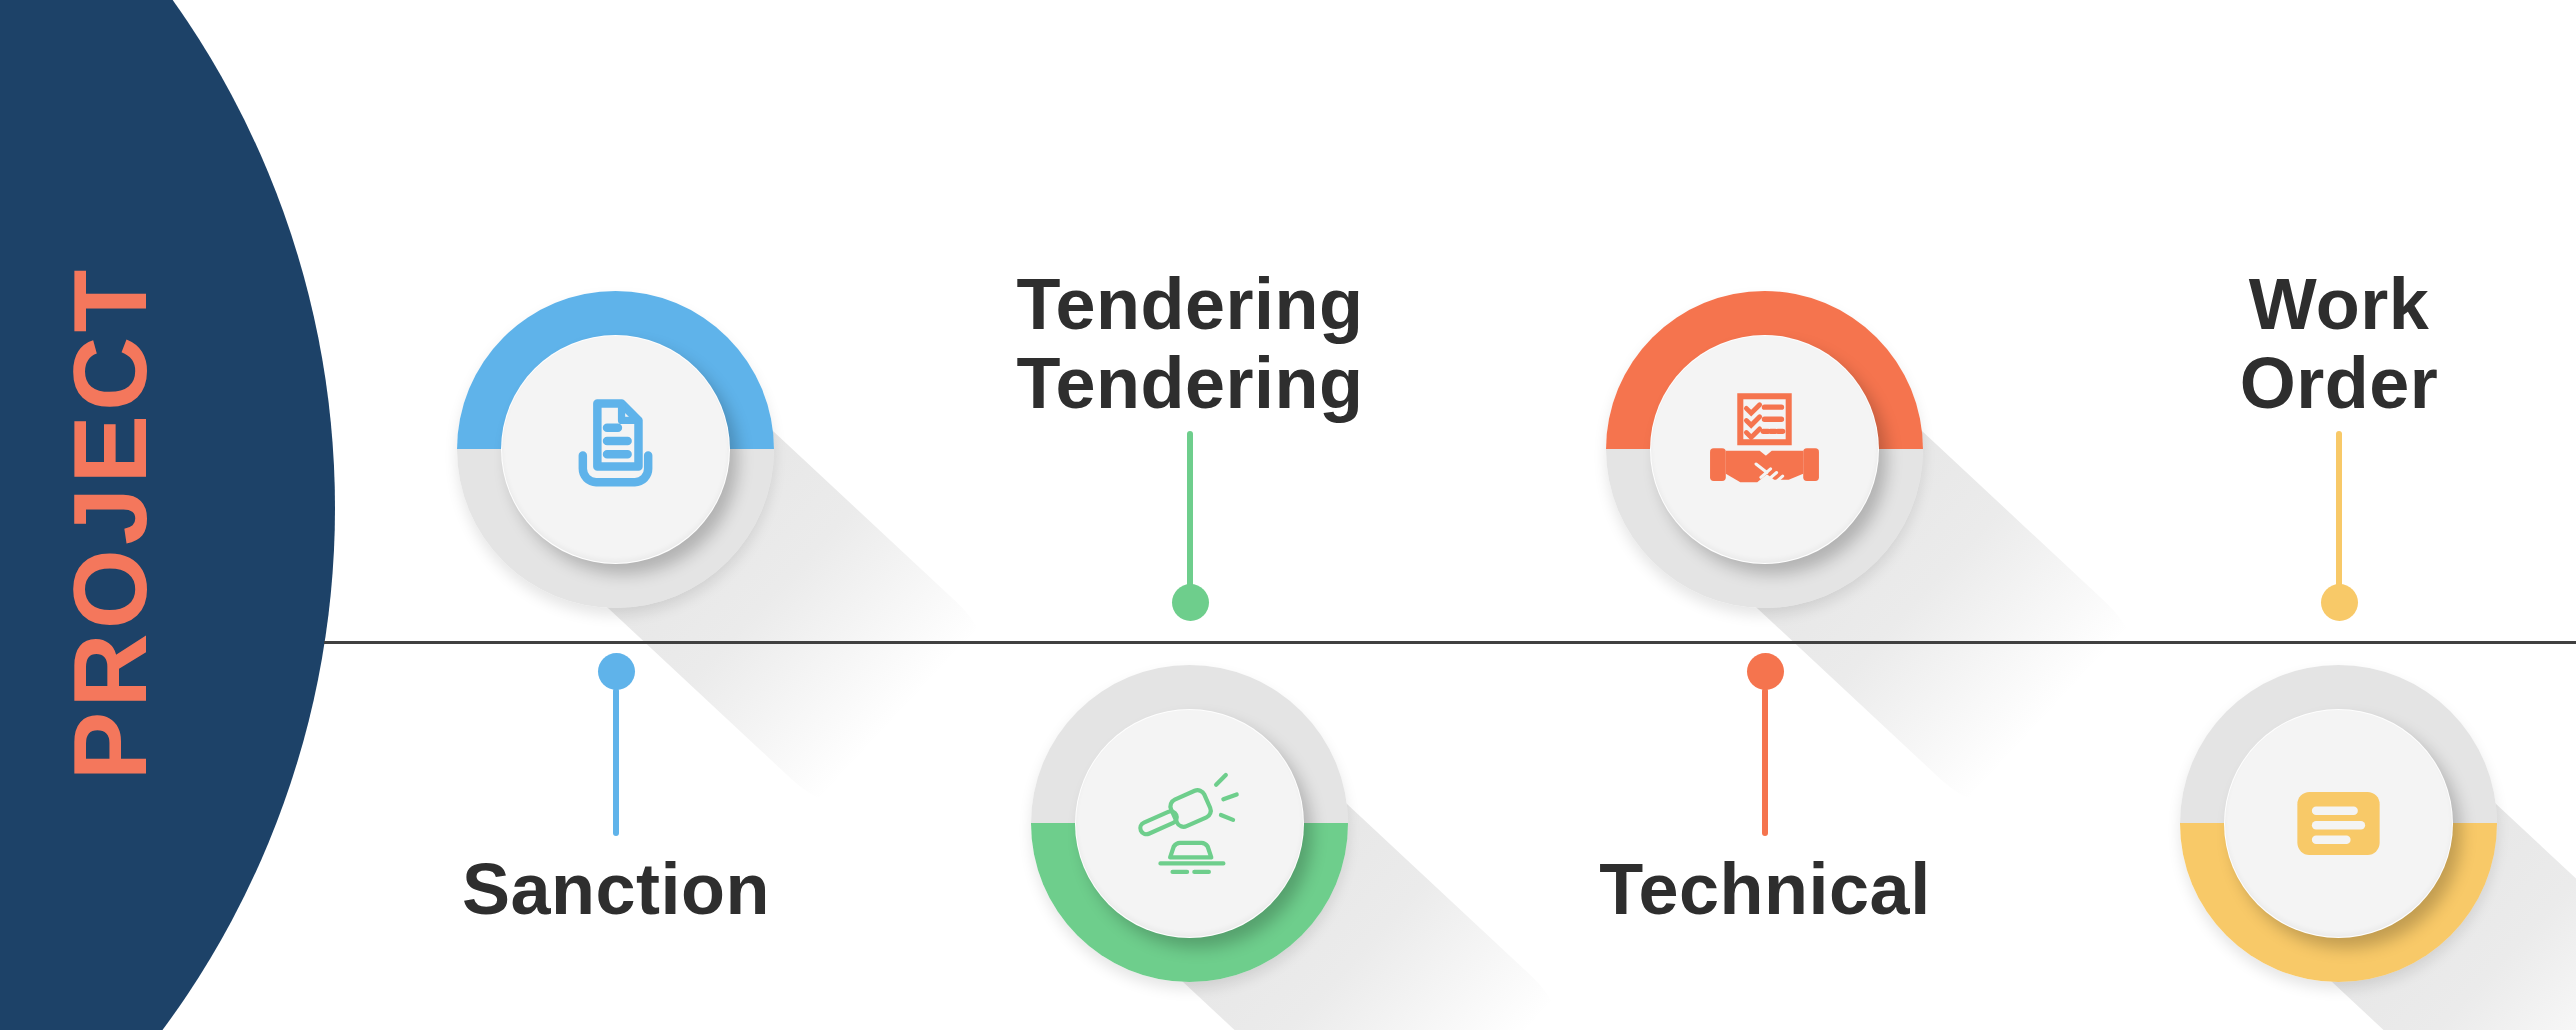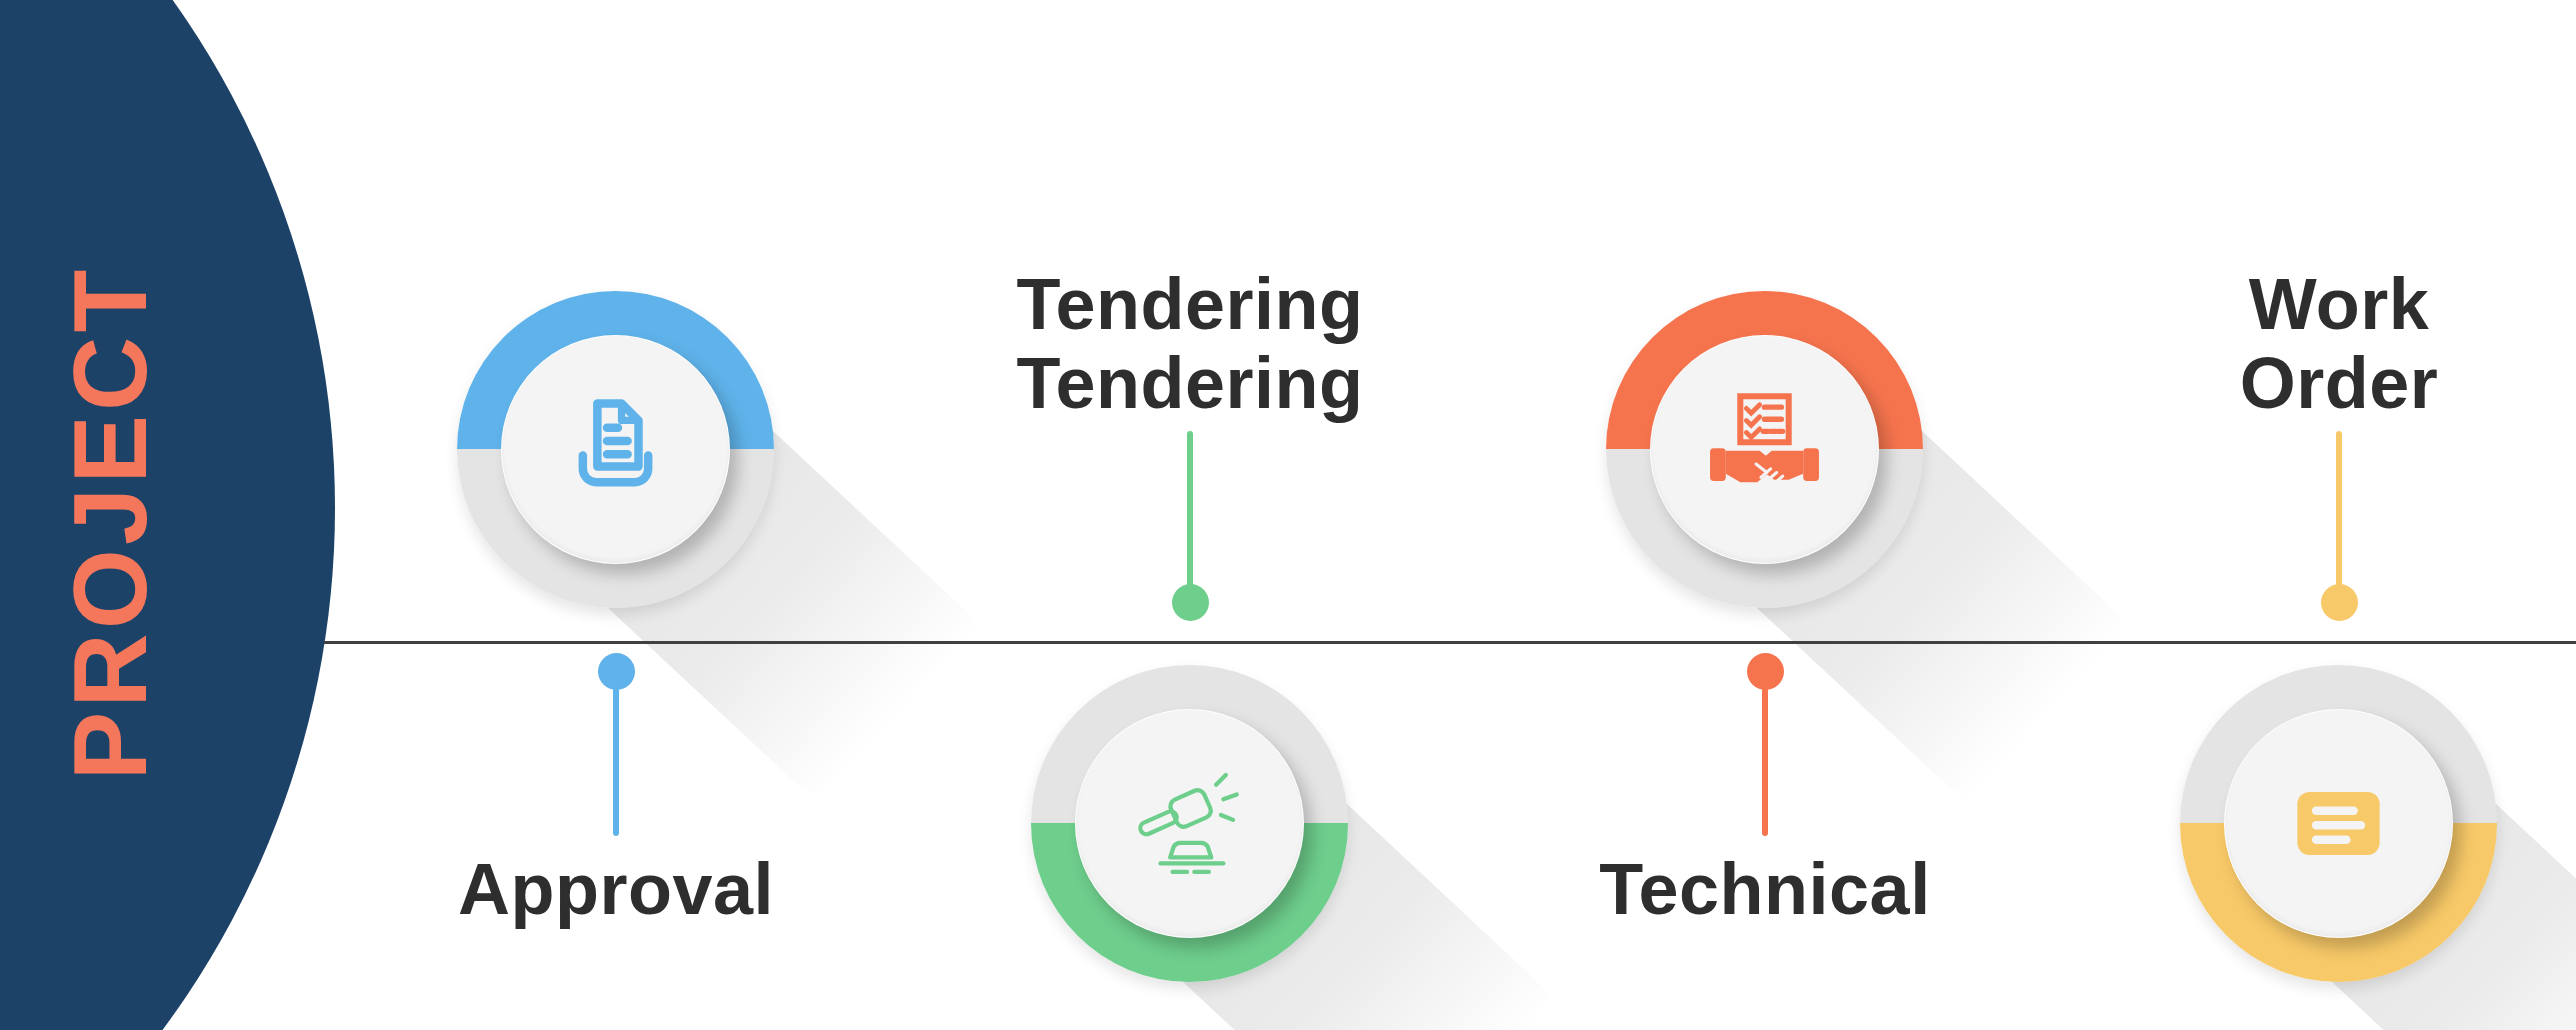--- a/index.html
+++ b/index.html
@@ -89,21 +89,21 @@
           <path d="M35 12 h20 l14 14 v38 h-34 z" stroke-width="7"></path>
           <path d="M55 12 v14 h14" stroke-width="6"></path>
           <path d="M43 32 h9 M43 43 h17 M43 54 h17" stroke-width="7"></path>
           <path d="M23 55 v11 a11 11 0 0 0 11 11 h32 a11 11 0 0 0 11 -11 v-11" stroke-width="7"></path>
         </svg>
       </div>
     </div>
     <div class="stem"></div>
     <div class="dot"></div>
     <div class="label">
-      <span>Approval</span>
+      <span>Sanction</span>
     </div>
   </div>
 
   <div class="stage below" style="--cx: 1190px; --c: #6ECE8C; --stem: #6ECE8C; --dot: #6ECE8C;">
     <div class="long-shadow"></div>
     <div class="ring">
       <div class="inner">
         <svg class="icon" viewBox="0 0 100 100" fill="none" stroke="currentColor" stroke-linecap="round" stroke-linejoin="round">
           <g transform="rotate(-24 50 38)">
             <rect x="36" y="26" width="30" height="24" rx="6" stroke-width="3.5"></rect>

